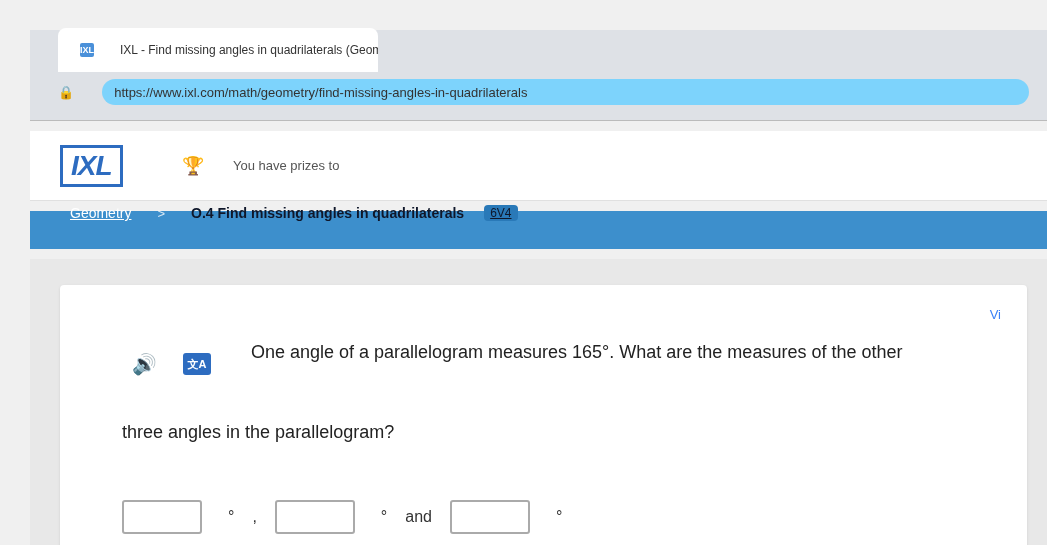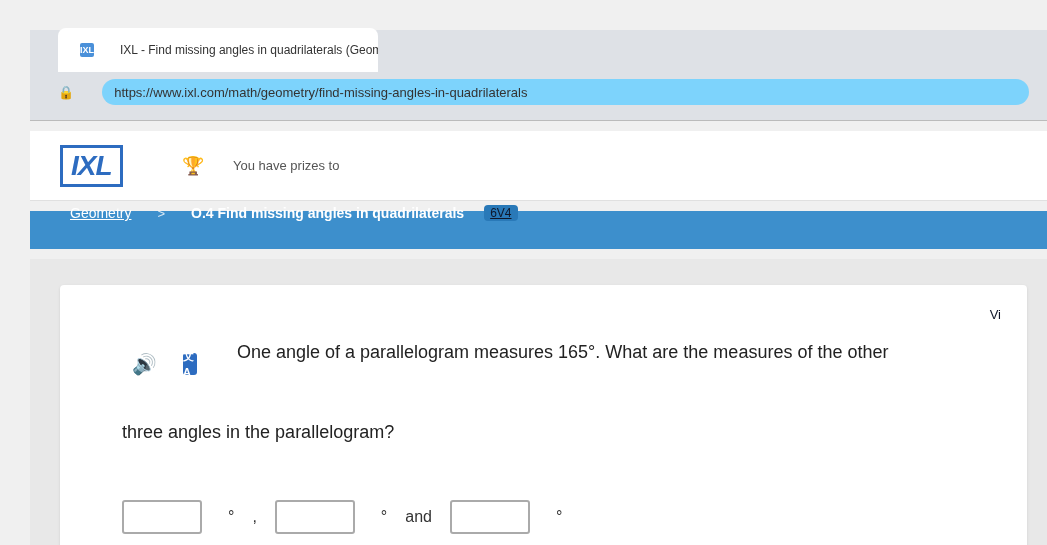--- a/index.html
+++ b/index.html
@@ -156,21 +156,21 @@
       font-size: 13px;
     }
 
     .breadcrumb-link {
       color: white;
       text-decoration: underline;
       cursor: pointer;
     }
 
     .breadcrumb-current {
-      color: #ffffff;
+      color: #0f172a;
       font-weight: 600;
     }
 
     .breadcrumb-tag {
       background: #2979b8;
       color: #0f172a;
       padding: 1px 6px;
       border-radius: 4px;
       font-size: 12px;
       margin-left: 4px;
@@ -193,21 +193,21 @@
       flex: 1;
       box-shadow: 0 1px 3px rgba(0,0,0,0.1);
       position: relative;
     }
 
     .vic-label {
       position: absolute;
       top: 12px;
       right: 16px;
       font-size: 13px;
-      color: #0f172a;
+      color: #3b82f6;
     }
 
     .question-area {
       display: flex;
       flex-direction: column;
       gap: 16px;
     }
 
     .question-text {
       font-size: 18px;
@@ -226,21 +226,21 @@
       flex-shrink: 0;
     }
 
     .sound-icon {
       font-size: 20px;
       color: #2d6cc0;
       cursor: pointer;
     }
 
     .translate-icon {
-      width: 14px;
+      width: 28px;
       height: 22px;
       background: #2d6cc0;
       border-radius: 3px;
       display: flex;
       align-items: center;
       justify-content: center;
       color: white;
       font-size: 11px;
       font-weight: bold;
       cursor: pointer;

